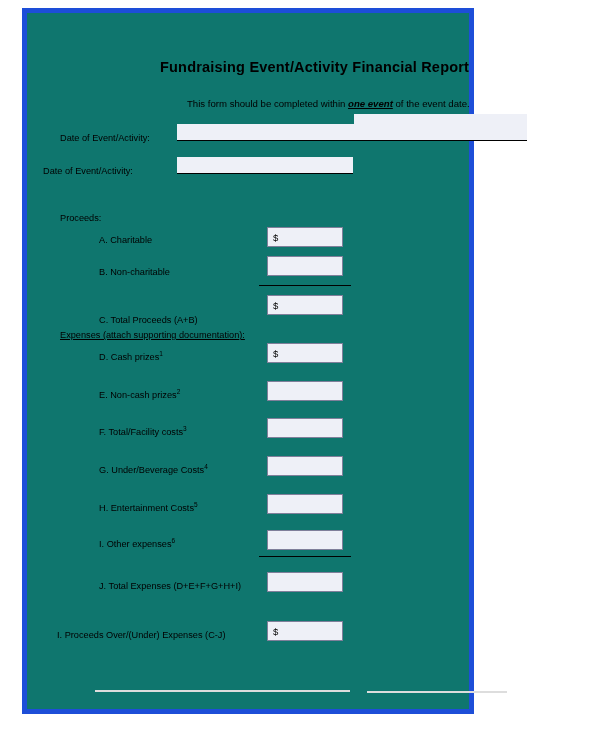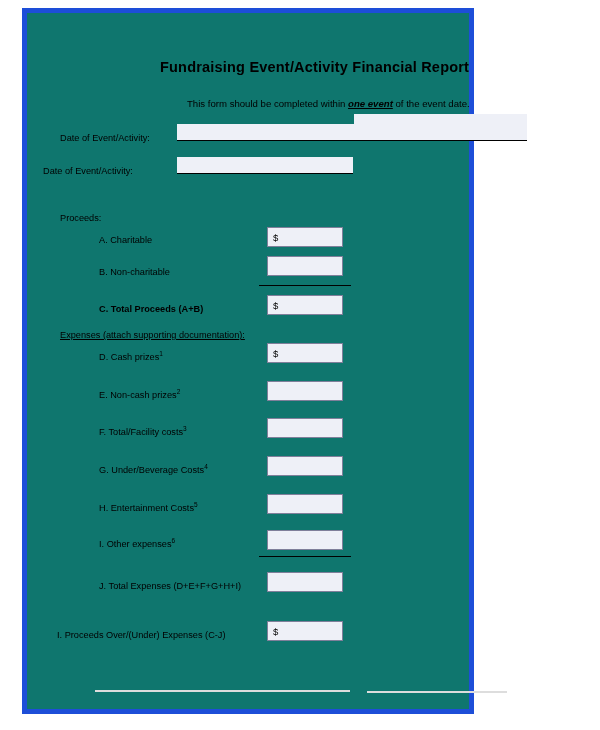--- a/index.html
+++ b/index.html
@@ -117,21 +117,21 @@
 
     <div class="label" style="left:72px; top:254px;">
       <span>B.  Non-charitable</span>
     </div>
     <div class="field" style="left:240px; top:243px; width:76px; height:20px;">
       <span class="dollar"></span>
     </div>
 
     <div class="rule" style="left:232px; top:272px; width:92px;"></div>
 
-    <div class="label" style="left:72px; top:291px;font-weight:bold;">
+    <div class="label" style="left:72px; top:302px;">
       <span>C.  Total Proceeds  (A+B)</span>
     </div>
     <div class="field" style="left:240px; top:282px; width:76px; height:20px;">
       <span class="dollar">$</span>
     </div>
 
     <div class="label" style="left:33px; top:317px;text-decoration:underline;">Expenses (attach supporting documentation):</div>
 
     <div class="label" style="left:72px; top:337px;">
       <span>D.  Cash prizes</span><span class="sup">1</span>

